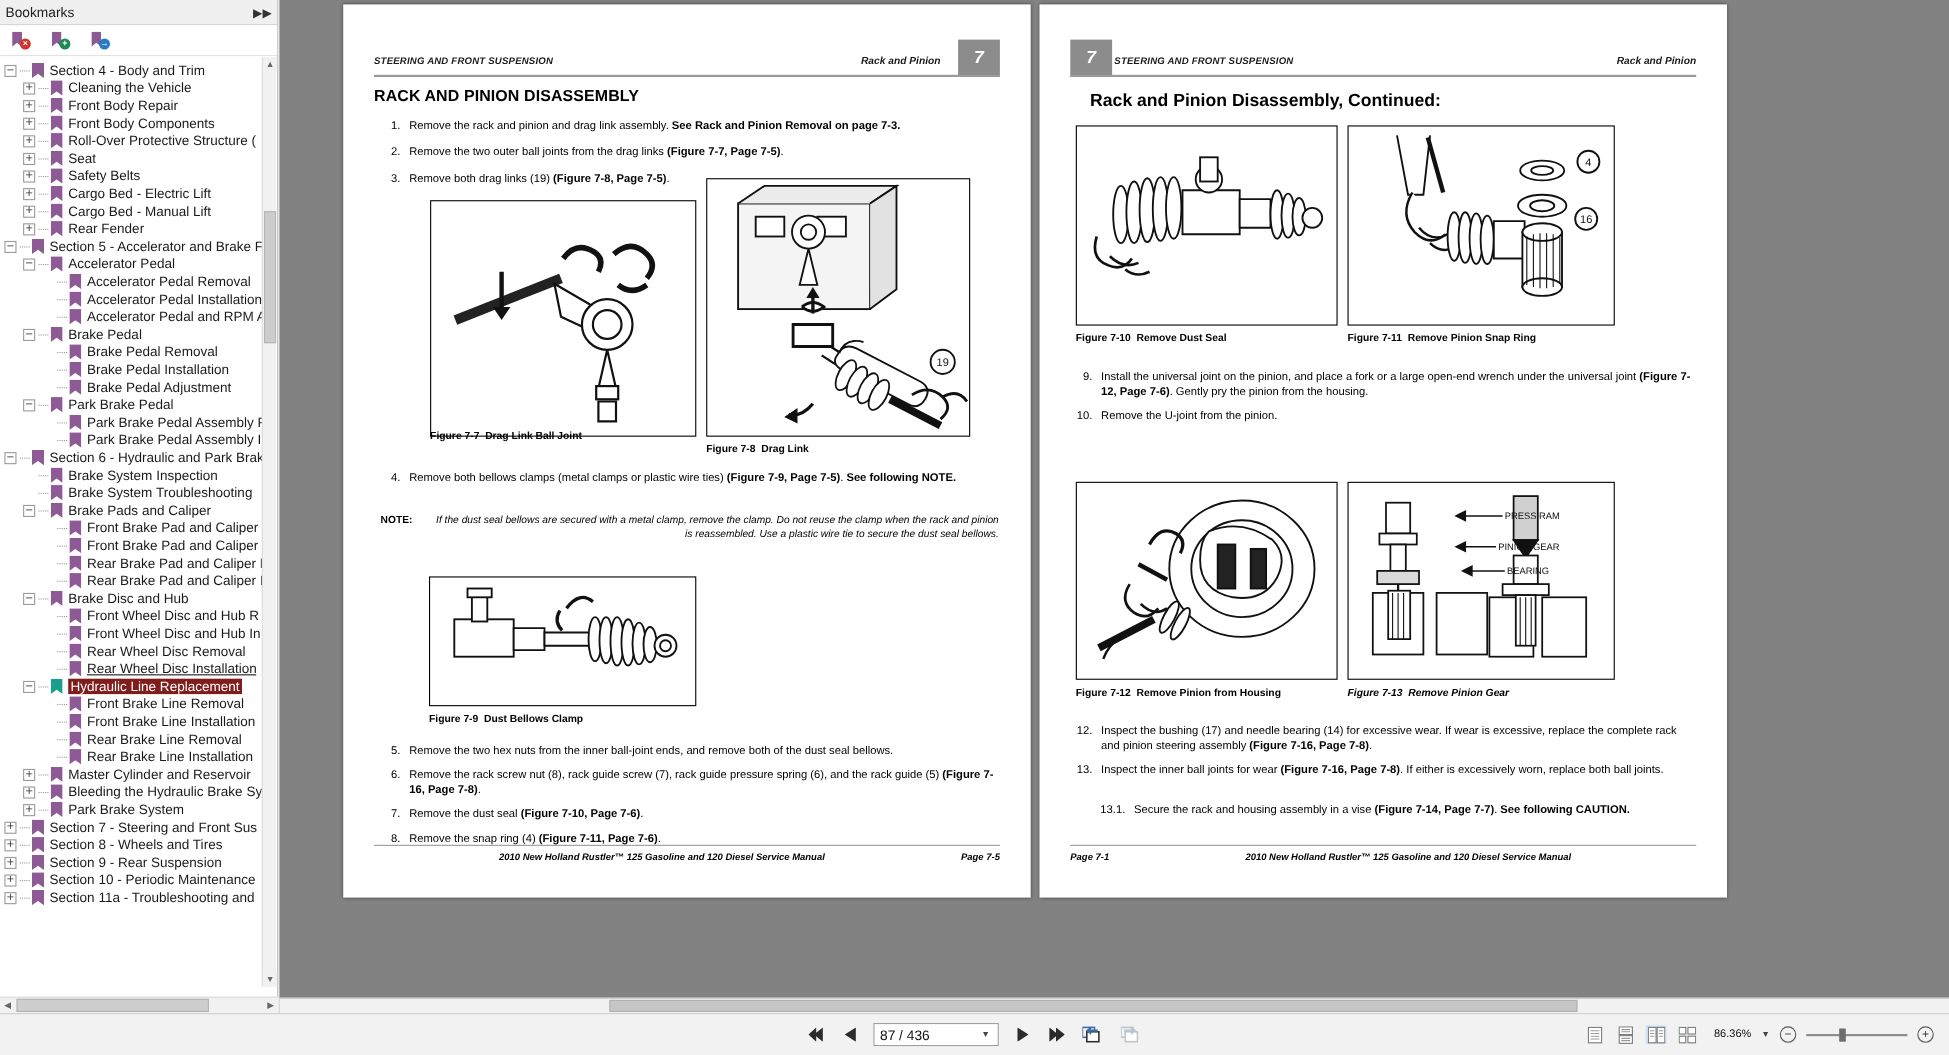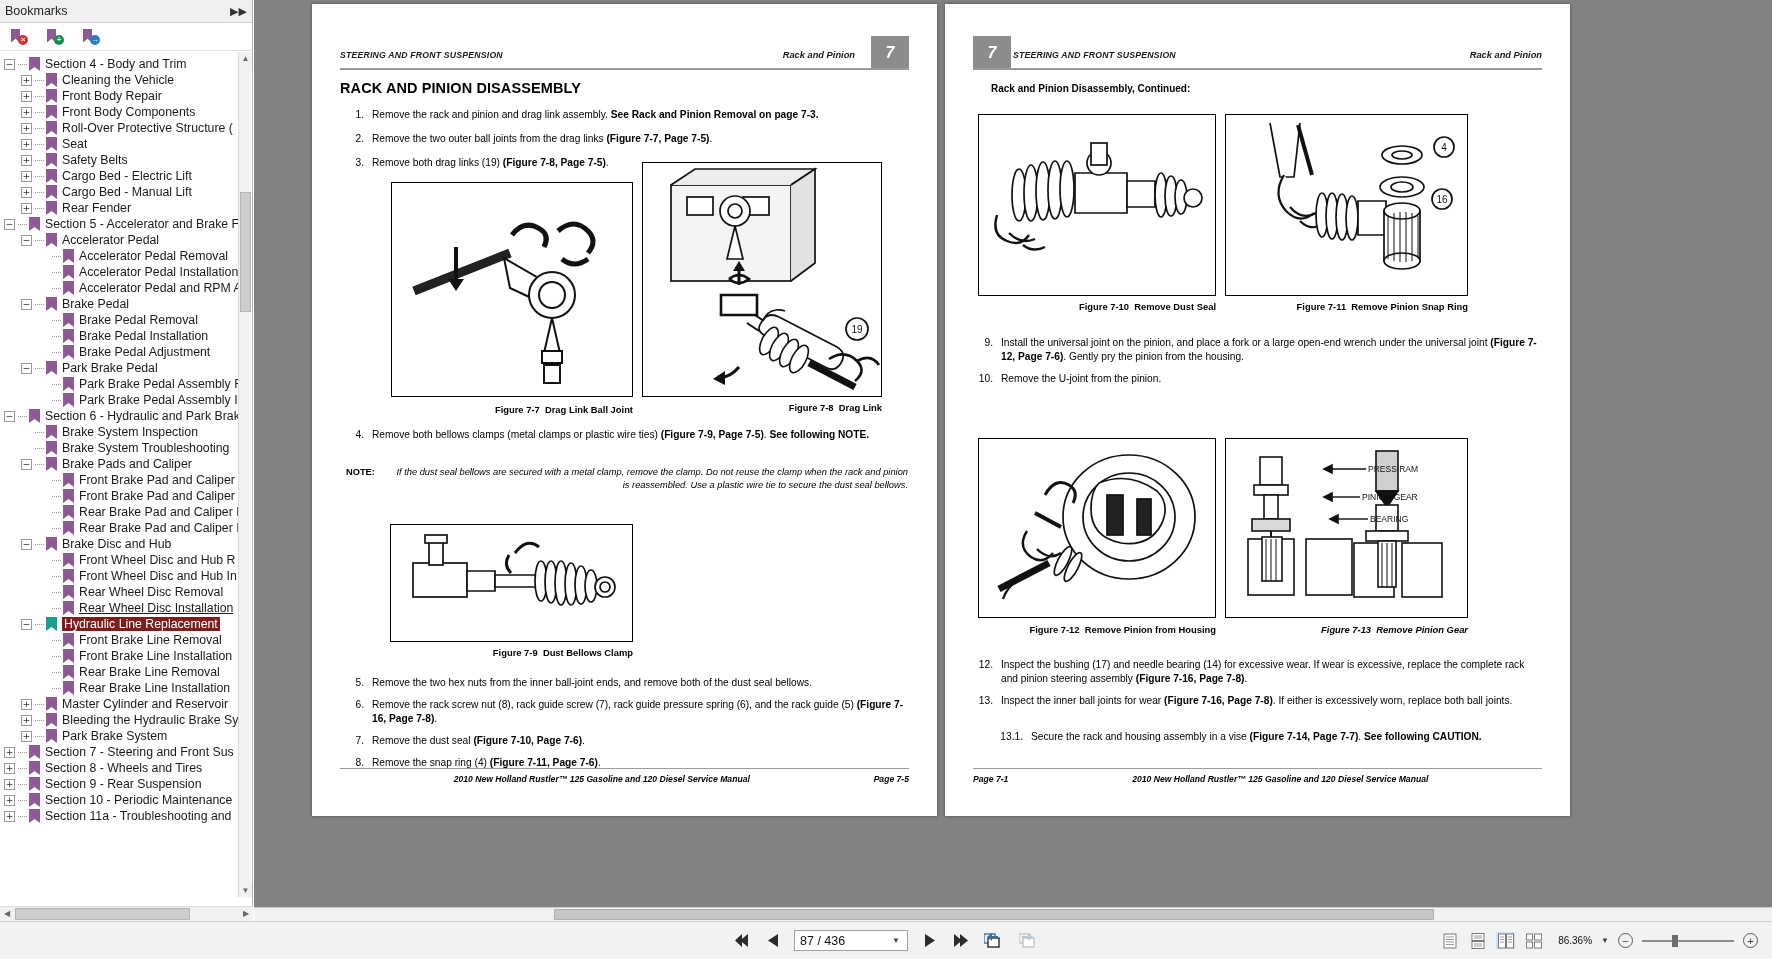--- a/index.html
+++ b/index.html
@@ -142,33 +142,33 @@
   }
   #tab-left  { right:28px; }
   #tab-right { left:28px; }
 
   h1.doc-title {
     position:absolute; top:76px; left:28px; margin:0;
     font-size:14.5px; font-weight:bold; letter-spacing:.1px; color:#000;
   }
   .cont-title {
     position:absolute; top:79px; left:46px; margin:0;
-    font-size:10px; font-weight:bold; color:#000;
+    font-size:16px; font-weight:bold; color:#000;
   }
   .step { position:absolute; font-size:10.2px; line-height:13.5px; color:#000; }
   .step .num { position:absolute; left:0; width:18px; text-align:right; }
   .step .txt { display:block; margin-left:26px; }
   .step b { font-weight:bold; }
 
   .figbox {
     position:absolute; border:1.6px solid #000; background:#fff;
     overflow:hidden;
   }
   .figcap {
-    position:absolute; text-align:right; font-size:9.4px; font-weight:bold; color:#000;
+    position:absolute; text-align:left; font-size:9.4px; font-weight:bold; color:#000;
   }
 
   .note {
     position:absolute; font-size:9.3px; line-height:12.5px; font-style:italic; color:#000;text-align:right;
   }
   .note .kw { font-weight:bold; font-style:normal; }
   .note .body { display:block; margin-left:46px; }
 
   .footer {
     position:absolute; bottom:26px; left:28px; right:28px; height:22px;
@@ -591,21 +591,21 @@
               <rect x="150" y="168" width="20" height="12" fill="#fff"></rect>
               <path d="M152 182 h16 v18 h-16 z" fill="#fff"></path>
               <path d="M120 52 q12 -16 28 -6 q10 6 4 18" stroke-width="5"></path>
               <path d="M166 48 q16 -14 30 0 q10 10 0 22" stroke-width="5"></path>
               <path d="M196 76 q-14 10 -26 0" stroke-width="5"></path>
               <path d="M64 64 L64 100" stroke-width="4"></path>
               <path d="M56 96 L64 108 L72 96 Z" fill="#111" stroke="none"></path>
             </g>
           </svg>
         </div>
-        <div class="figcap" style="left:79px; top:400px; width:242px;">
+        <div class="figcap" style="left:79px; top:386px; width:242px;">
           <span>Figure 7-7</span>&nbsp;&nbsp;<span>Drag Link Ball Joint</span>
         </div>
 
         <div class="figbox" style="left:330px; top:158px; width:240px; height:235px;">
           <svg viewBox="0 0 240 235" width="240" height="235" aria-hidden="true">
             <g fill="none" stroke="#111" stroke-width="1.7">
               <rect x="28" y="22" width="120" height="96" fill="#f4f4f4"></rect>
               <path d="M28 22 L52 6 L172 6 L148 22" fill="#ececec"></path>
               <path d="M148 22 L172 6 L172 100 L148 118" fill="#e2e2e2"></path>
               <rect x="44" y="34" width="26" height="18" fill="#fff"></rect>

